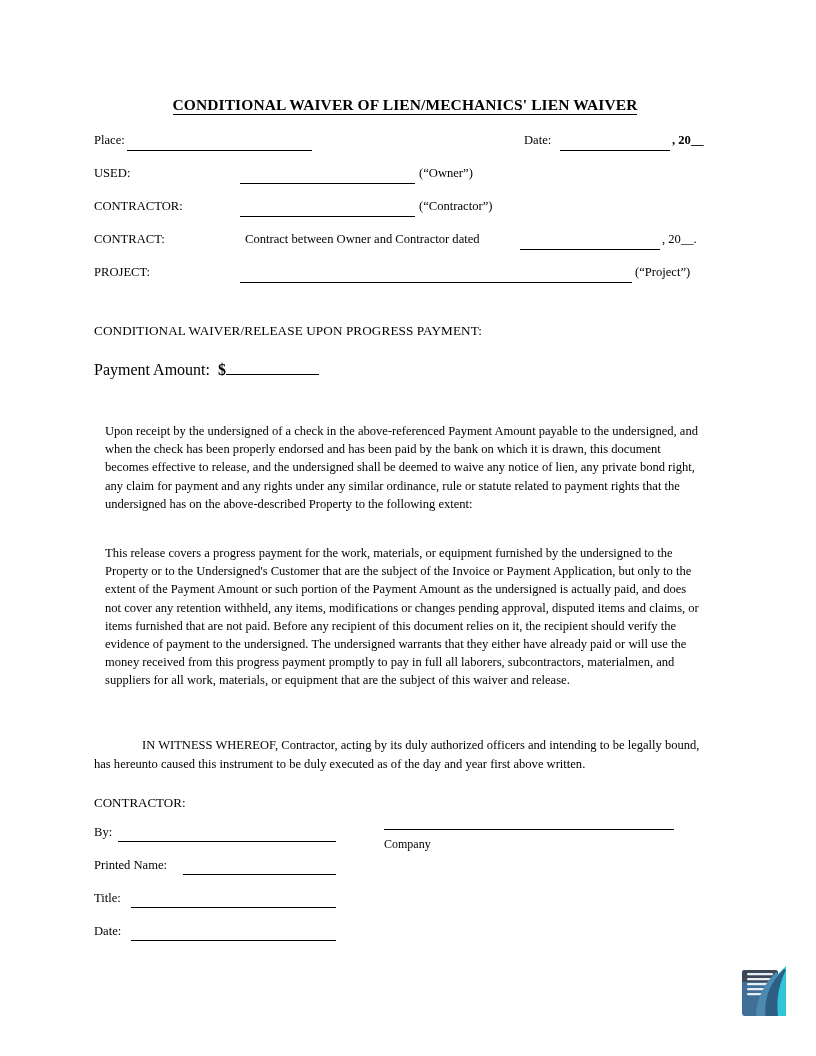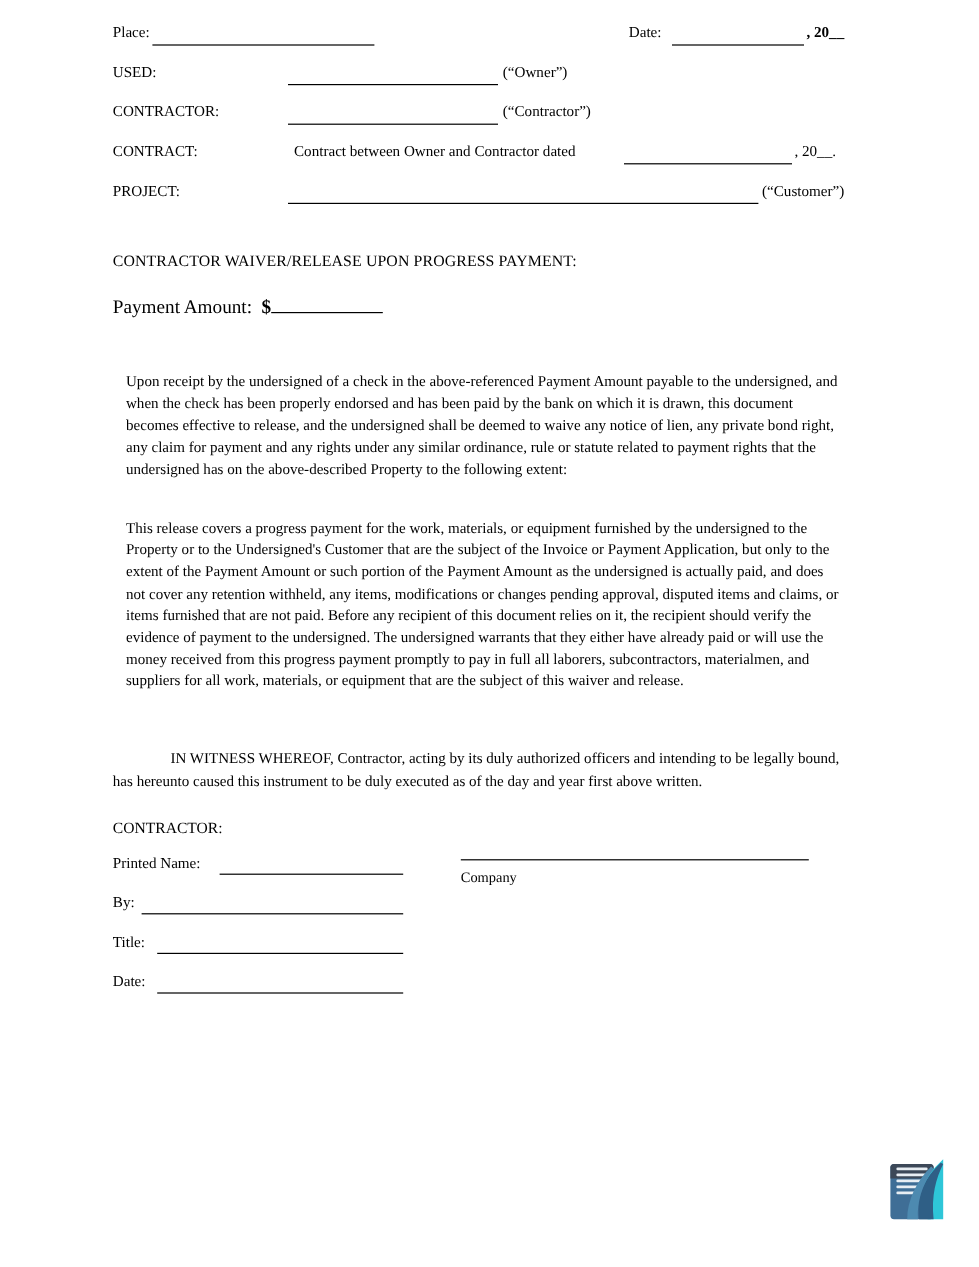--- a/index.html
+++ b/index.html
@@ -157,20 +157,21 @@
     width: 52px;
     height: 56px;
   }
 </style>
 </head>
 <body>
 
 <div class="page">
   <div class="content">
 
+    <h1 class="doc-title"><span class="u">CONDITIONAL WAIVER OF LIEN/MECHANICS' LIEN WAIVER</span></h1>
 
 
     <div class="fields">
 
       <div class="row">
         <span class="lbl">Place:</span>
         <span class="baseline-rule" style="left:33px; top:16px; width:185px;"></span>
         <span class="abs" style="left:430px;">Date:</span>
         <span class="baseline-rule" style="left:466px; top:16px; width:110px;"></span>
         <span class="abs" style="left:578px;font-weight:bold;">, 20__</span>
@@ -191,49 +192,49 @@
       <div class="row">
         <span class="lbl">CONTRACT:</span>
         <span class="abs" style="left:151px;">Contract between Owner and Contractor dated</span>
         <span class="baseline-rule" style="left:426px; top:16px; width:140px;"></span>
         <span class="abs" style="left:568px;">, 20__.</span>
       </div>
 
       <div class="row">
         <span class="lbl">PROJECT:</span>
         <span class="baseline-rule" style="left:146px; top:16px; width:392px;"></span>
-        <span class="abs" style="left:541px;">(“Customer”)</span>
+        <span class="abs" style="left:541px;">(“Project”)</span>
       </div>
 
     </div>
 
-    <p class="section-head">CONTRACTOR WAIVER/RELEASE UPON PROGRESS PAYMENT:</p>
+    <p class="section-head">CONDITIONAL WAIVER/RELEASE UPON PROGRESS PAYMENT:</p>
 
     <div class="pay-row">
       <span>Payment Amount:</span>
       <span style="font-weight:bold; margin-left:4px;">$</span><span class="rule" style="width:93px;"></span>
     </div>
 
     <p class="body-p">Upon receipt by the undersigned of a check in the above-referenced Payment Amount payable to the undersigned, and when the check has been properly endorsed and has been paid by the bank on which it is drawn, this document becomes effective to release, and the undersigned shall be deemed to waive any notice of lien, any private bond right, any claim for payment and any rights under any similar ordinance, rule or statute related to payment rights that the undersigned has on the above-described Property to the following extent:</p>
     <p class="body-p tight">This release covers a progress payment for the work, materials, or equipment furnished by the undersigned to the Property or to the Undersigned's Customer that are the subject of the Invoice or Payment Application, but only to the extent of the Payment Amount or such portion of the Payment Amount as the undersigned is actually paid, and does not cover any retention withheld, any items, modifications or changes pending approval, disputed items and claims, or items furnished that are not paid. Before any recipient of this document relies on it, the recipient should verify the evidence of payment to the undersigned. The undersigned warrants that they either have already paid or will use the money received from this progress payment promptly to pay in full all laborers, subcontractors, materialmen, and suppliers for all work, materials, or equipment that are the subject of this waiver and release.</p>
 
     <p class="witness">IN WITNESS WHEREOF, Contractor, acting by its duly authorized officers and intending to be legally bound, has hereunto caused this instrument to be duly executed as of the day and year first above written.</p>
 
     <p class="contractor-head">CONTRACTOR:</p>
 
     <div class="sig-block">
 
       <div class="sig-row">
+        <span class="lbl">By:</span>
+        <span class="baseline-rule" style="left:24px; top:16px; width:218px;"></span>
+      </div>
+
+      <div class="sig-row">
         <span class="lbl">Printed Name:</span>
         <span class="baseline-rule" style="left:89px; top:16px; width:153px;"></span>
-      </div>
-
-      <div class="sig-row">
-        <span class="lbl">By:</span>
-        <span class="baseline-rule" style="left:24px; top:16px; width:218px;"></span>
       </div>
 
       <div class="sig-row">
         <span class="lbl">Title:</span>
         <span class="baseline-rule" style="left:37px; top:16px; width:205px;"></span>
       </div>
 
       <div class="sig-row">
         <span class="lbl">Date:</span>
         <span class="baseline-rule" style="left:37px; top:16px; width:205px;"></span>

